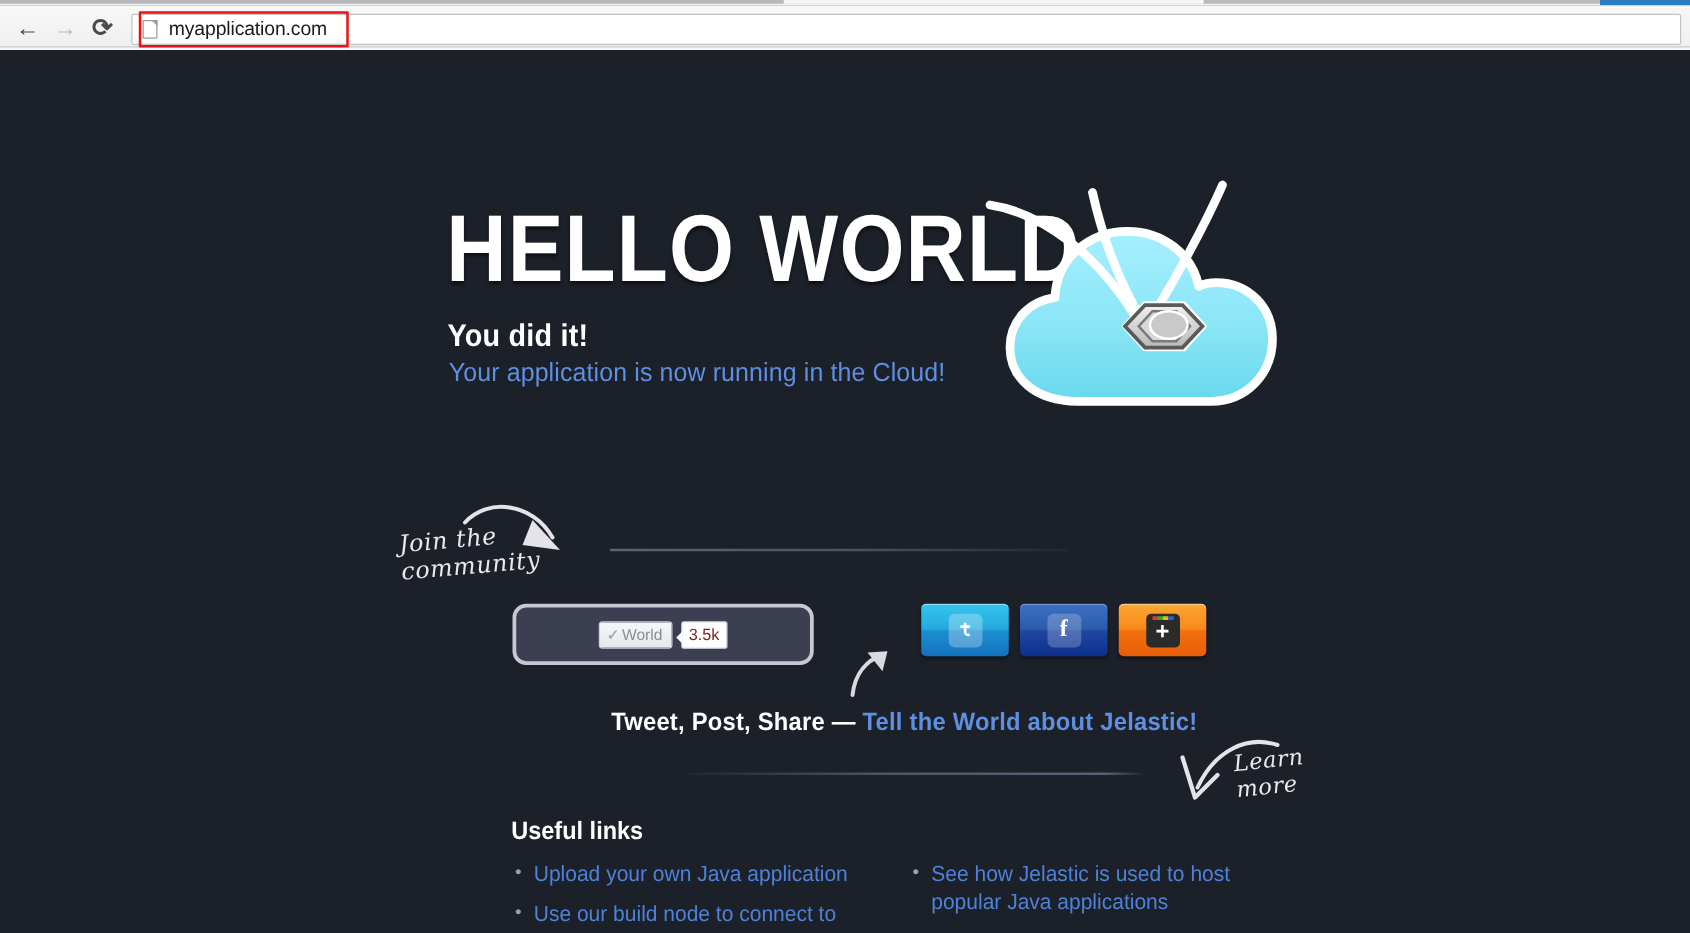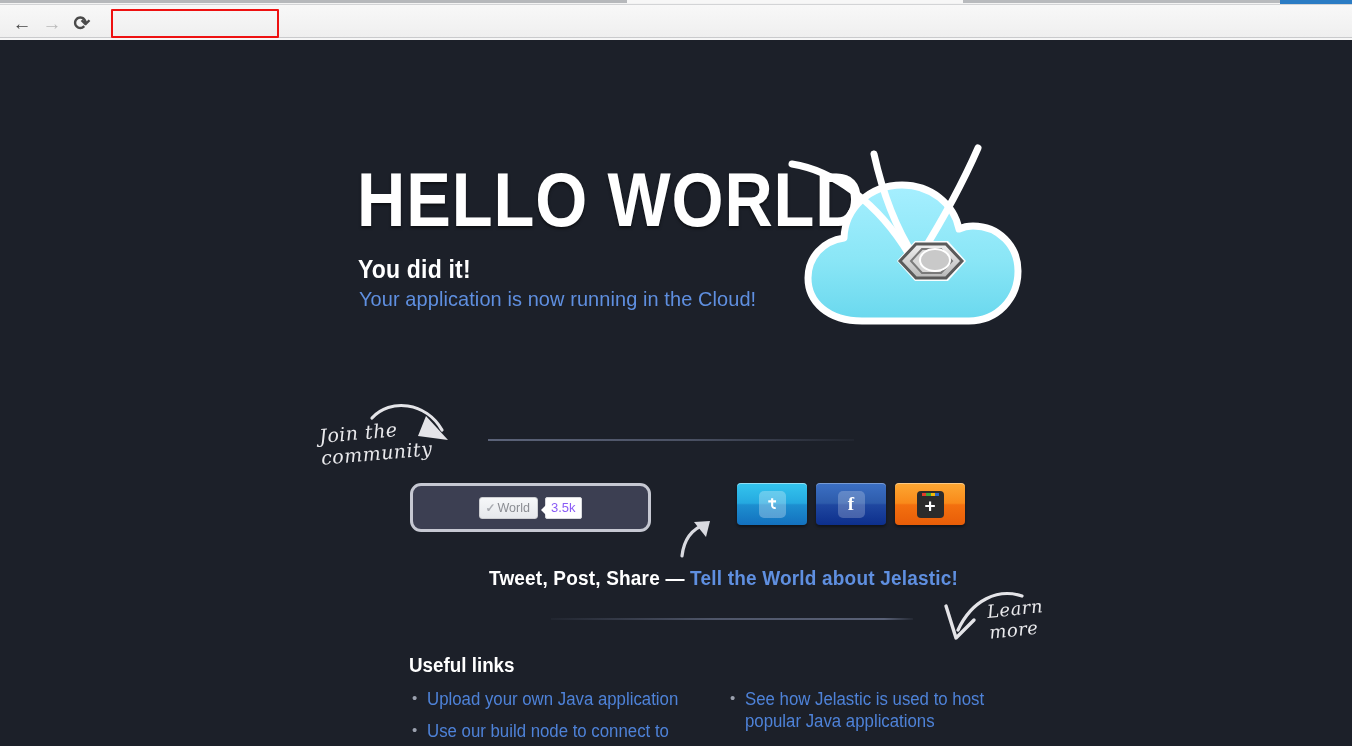--- a/index.html
+++ b/index.html
@@ -180,21 +180,21 @@
     position: relative; margin-left: 7px;
     display: flex; align-items: center; height: 22px;
     background: #ffffff; border: 1px solid #d8d9dd; border-radius: 2px;
     padding: 0 5px;
   }
   .like-count-wrap::before {
     content: ""; position: absolute; left: -5px; top: 7px;
     border-top: 5px solid transparent; border-bottom: 5px solid transparent;
     border-right: 5px solid #ffffff;
   }
-  .like-count { font-size: 13px; color: #8b5cf6; font-weight: 400; }
+  .like-count { font-size: 13px; color: #7f1d1d; font-weight: 400; }
 
   
   .social-btn {
     position: absolute; top: 443px;
     width: 70px; height: 42px;
     border-radius: 4px;
     display: flex; align-items: center; justify-content: center;
     cursor: pointer;
   }
   #social-twitter {
@@ -276,20 +276,27 @@
     <div class="seg-c"></div>
     <div class="blue-edge"></div>
   </div>
   <div class="chrome-divider"></div>
 
   <div class="chrome-toolbar">
     <div class="nav-btn" id="nav-back">←</div>
     <div class="nav-btn" id="nav-forward">→</div>
     <div class="nav-btn" id="nav-reload">⟳</div>
 
+    <div class="omnibox-wrap">
+      <div class="page-icon">
+        <div class="sheet"></div>
+        <div class="fold"></div>
+      </div>
+      <div class="url-text" title="Search Google or type a URL">myapplication.com</div>
+    </div>
     <div class="omnibox-highlight"></div>
   </div>
 </div>
 
 <div id="page">
 
   <div id="hero-title">HELLO WORLD</div>
   <div id="hero-sub1">You did it!</div>
   <div id="hero-sub2">Your application is now running in the Cloud!</div>
 

